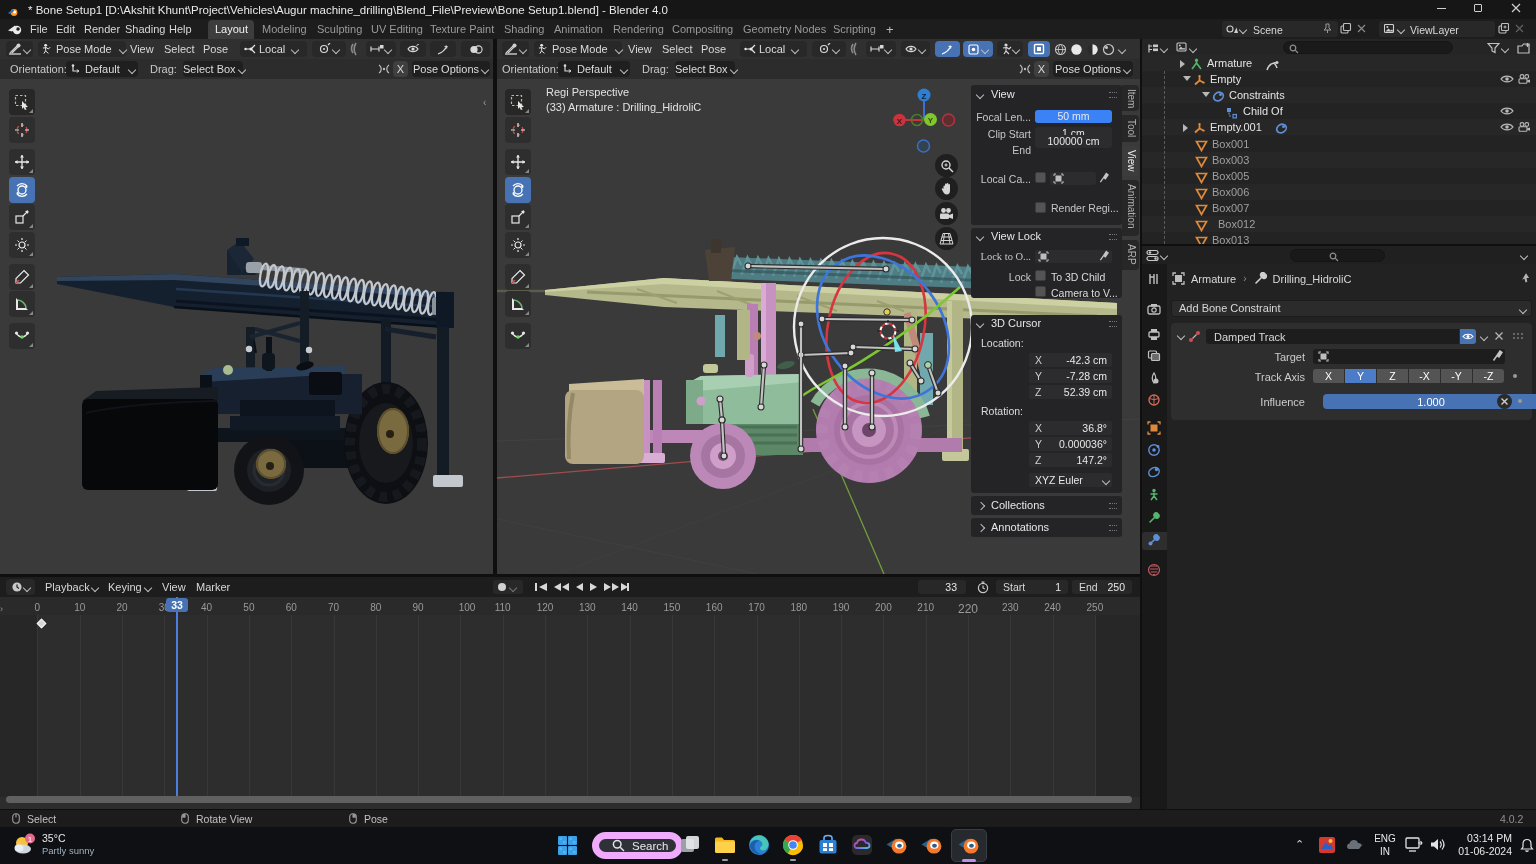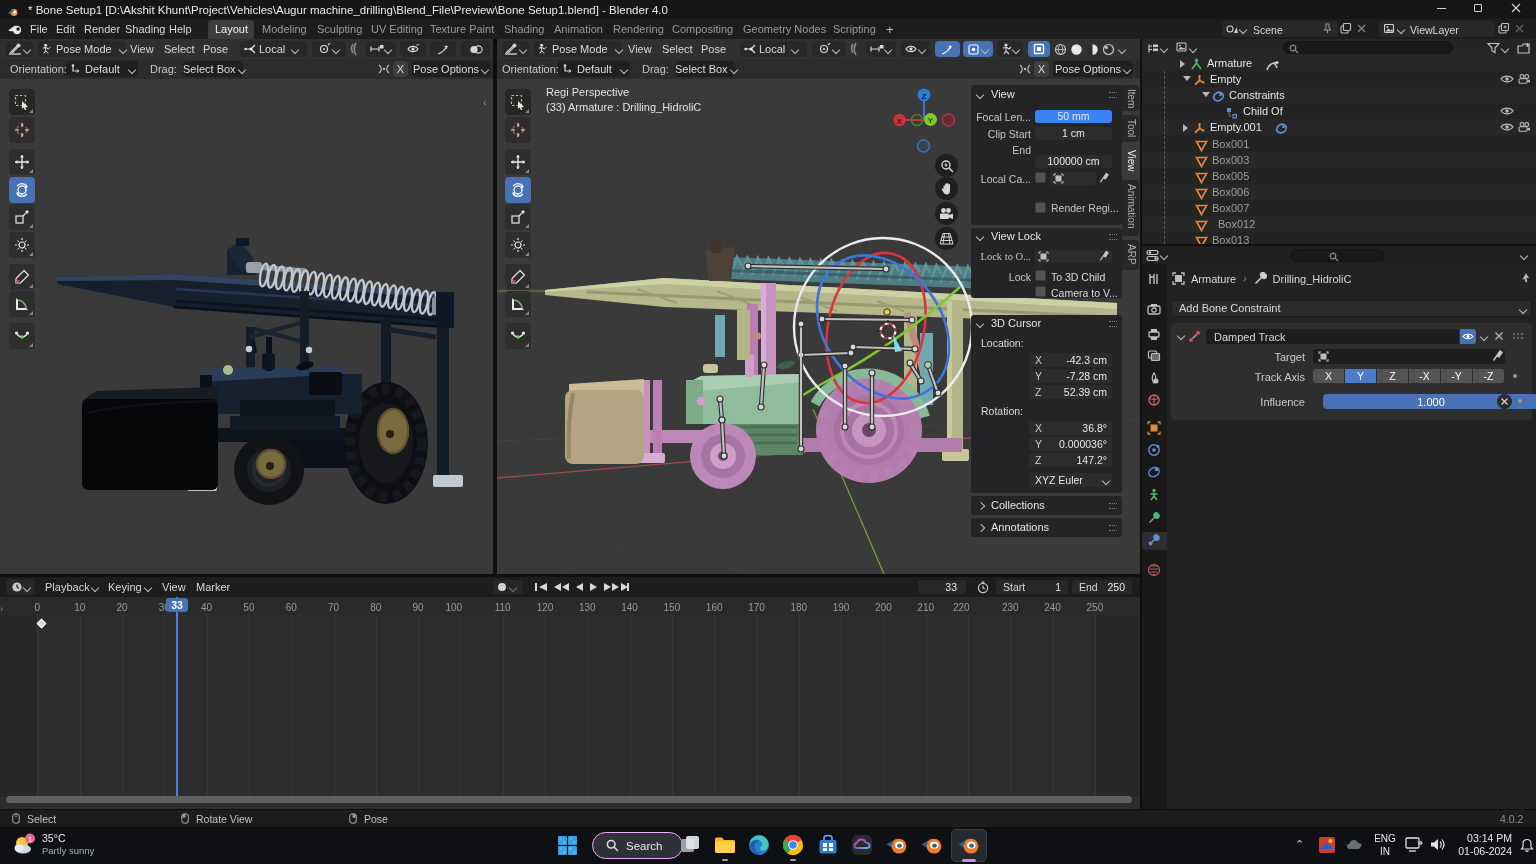--- a/index.html
+++ b/index.html
@@ -699,21 +699,21 @@
         <div class="abs" style="left:474px;top:457px;width:151px;height:19px;background:#242427;border-radius:3px;"></div>
         <div class="abs" style="left:474px;top:479px;width:151px;height:19px;background:#242427;border-radius:3px;"></div>
         <span class="chev abs" style="left:480px;top:52px;"></span>
         <div class="abs txt" style="left:494px;top:49px;font-size:11px;color:#e6e6e6;">View</div>
         <div class="abs" style="left:612px;top:53px;width:8px;height:6px;border-top:1.5px dotted #777;border-bottom:1.5px dotted #777;"></div>
         <div class="abs txt" style="left:460px;top:72px;width:74px;text-align:right;font-size:10.5px;color:#c6c6c6;">Focal Len...</div>
         <div class="abs" style="left:538px;top:71px;width:77px;height:13px;background:#3b82f6;border-radius:3px;color:#e8e8e8;font-size:10.5px;text-align:center;line-height:13px;">50 mm</div>
         <div class="abs txt" style="left:460px;top:89px;width:74px;text-align:right;font-size:10.5px;color:#c6c6c6;">Clip Start</div>
         <div class="abs" style="left:538px;top:88px;width:77px;height:13px;background:#2c2c2e;border-radius:3px;color:#e8e8e8;font-size:10.5px;text-align:center;line-height:13px;">1 cm</div>
         <div class="abs txt" style="left:460px;top:105px;width:74px;text-align:right;font-size:10.5px;color:#c6c6c6;">End</div>
-        <div class="abs" style="left:538px;top:116px;width:77px;height:13px;background:#2c2c2e;border-radius:3px;color:#e8e8e8;font-size:10.5px;text-align:center;line-height:13px;">100000 cm</div>
+        <div class="abs" style="left:538px;top:96px;width:77px;height:13px;background:#2c2c2e;border-radius:3px;color:#e8e8e8;font-size:10.5px;text-align:center;line-height:13px;">100000 cm</div>
         <div class="abs txt" style="left:460px;top:134px;width:74px;text-align:right;font-size:10.5px;color:#c6c6c6;">Local Ca...</div>
         <div class="abs" style="left:538px;top:133px;width:11px;height:11px;background:#545454;border-radius:2px;border:1px solid #3c3c3c;"></div>
         <div class="abs" style="left:553px;top:133px;width:46px;height:13px;background:#2c2c2e;border-radius:2px;"></div>
         <svg class="abs" style="left:556px;top:134px;" width="11" height="11" viewBox="0 0 11 11">
           <rect x="2.5" y="2.5" width="6" height="6" fill="#bdbdbd"></rect>
           <path d="M1 3 L1 1 L3 1 M8 1 L10 1 L10 3 M10 8 L10 10 L8 10 M3 10 L1 10 L1 8" stroke="#bdbdbd" stroke-width="1" fill="none"></path>
         </svg>
         <svg class="abs" style="left:602px;top:133px;" width="10" height="12" viewBox="0 0 11 12">
           <path d="M1.5 10.5 L5 5.5 M5 5.5 L7 7 L10 2.5 L8 1 L5 5.5" stroke="#c5c5c5" stroke-width="1.4" fill="#c5c5c5"></path>
         </svg>
@@ -1200,33 +1200,33 @@
         <div class="abs" style="left:22.4px;top:25px;width:30px;text-align:center;color:#9a9a9a;font-size:10px;">0</div>
         <div class="abs" style="left:64.7px;top:25px;width:30px;text-align:center;color:#9a9a9a;font-size:10px;">10</div>
         <div class="abs" style="left:107px;top:25px;width:30px;text-align:center;color:#9a9a9a;font-size:10px;">20</div>
         <div class="abs" style="left:149.3px;top:25px;width:30px;text-align:center;color:#9a9a9a;font-size:10px;">30</div>
         <div class="abs" style="left:191.60000000000002px;top:25px;width:30px;text-align:center;color:#9a9a9a;font-size:10px;">40</div>
         <div class="abs" style="left:233.90000000000003px;top:25px;width:30px;text-align:center;color:#9a9a9a;font-size:10px;">50</div>
         <div class="abs" style="left:276.2px;top:25px;width:30px;text-align:center;color:#9a9a9a;font-size:10px;">60</div>
         <div class="abs" style="left:318.5px;top:25px;width:30px;text-align:center;color:#9a9a9a;font-size:10px;">70</div>
         <div class="abs" style="left:360.8px;top:25px;width:30px;text-align:center;color:#9a9a9a;font-size:10px;">80</div>
         <div class="abs" style="left:403.1px;top:25px;width:30px;text-align:center;color:#9a9a9a;font-size:10px;">90</div>
-        <div class="abs" style="left:445.40000000000003px;top:25px;width:30px;text-align:left;color:#9a9a9a;font-size:10px;">100</div>
+        <div class="abs" style="left:445.40000000000003px;top:25px;width:30px;text-align:right;color:#9a9a9a;font-size:10px;">100</div>
         <div class="abs" style="left:487.70000000000005px;top:25px;width:30px;text-align:center;color:#9a9a9a;font-size:10px;">110</div>
         <div class="abs" style="left:530px;top:25px;width:30px;text-align:center;color:#9a9a9a;font-size:10px;">120</div>
         <div class="abs" style="left:572.3000000000001px;top:25px;width:30px;text-align:center;color:#9a9a9a;font-size:10px;">130</div>
         <div class="abs" style="left:614.6px;top:25px;width:30px;text-align:center;color:#9a9a9a;font-size:10px;">140</div>
         <div class="abs" style="left:656.9000000000001px;top:25px;width:30px;text-align:center;color:#9a9a9a;font-size:10px;">150</div>
         <div class="abs" style="left:699.2px;top:25px;width:30px;text-align:center;color:#9a9a9a;font-size:10px;">160</div>
         <div class="abs" style="left:741.5px;top:25px;width:30px;text-align:center;color:#9a9a9a;font-size:10px;">170</div>
         <div class="abs" style="left:783.8000000000001px;top:25px;width:30px;text-align:center;color:#9a9a9a;font-size:10px;">180</div>
         <div class="abs" style="left:826.1px;top:25px;width:30px;text-align:center;color:#9a9a9a;font-size:10px;">190</div>
         <div class="abs" style="left:868.4000000000001px;top:25px;width:30px;text-align:center;color:#9a9a9a;font-size:10px;">200</div>
         <div class="abs" style="left:910.7px;top:25px;width:30px;text-align:center;color:#9a9a9a;font-size:10px;">210</div>
-        <div class="abs" style="left:953.0000000000001px;top:25px;width:30px;color:#9a9a9a;font-size:10px;">220</div>
+        <div class="abs" style="left:953.0000000000001px;top:25px;width:30px;text-align:center;color:#9a9a9a;font-size:12px;">220</div>
         <div class="abs" style="left:995.3000000000001px;top:25px;width:30px;text-align:center;color:#9a9a9a;font-size:10px;">230</div>
         <div class="abs" style="left:1037.6000000000001px;top:25px;width:30px;text-align:center;color:#9a9a9a;font-size:10px;">240</div>
         <div class="abs" style="left:1079.9px;top:25px;width:30px;text-align:center;color:#9a9a9a;font-size:10px;">250</div>
       </div>
   <div class="abs" style="left:0;top:38px;width:37px;height:182px;background:#272727;"></div>
   <div class="abs" style="left:1096px;top:38px;width:44px;height:182px;background:#272727;"></div>
   <div id="gridcols">
         <div class="abs" style="left:37.4px;top:38px;width:1px;height:181px;background:#383838;"></div>
         <div class="abs" style="left:79.7px;top:38px;width:1px;height:181px;background:#383838;"></div>
         <div class="abs" style="left:122px;top:38px;width:1px;height:181px;background:#383838;"></div>
@@ -1310,21 +1310,21 @@
           <rect x="11.5" y="1.5" width="2.5" height="2.5"></rect>
           <rect x="5" y="5" width="2.5" height="2.5"></rect>
           <rect x="15" y="5" width="2.5" height="2.5"></rect>
           <rect x="1.5" y="11.5" width="2.5" height="2.5"></rect>
           <rect x="11.5" y="11.5" width="2.5" height="2.5"></rect>
           <rect x="5" y="15" width="2.5" height="2.5"></rect>
           <rect x="15" y="15" width="2.5" height="2.5"></rect>
         </g>
       </svg>
 
-  <div class="abs" style="left:592px;top:5px;width:91px;height:27px;background:#2e3138;border:1px solid #f0abfc;border-radius:14px;display:flex;align-items:center;">
+  <div class="abs" style="left:592px;top:5px;width:91px;height:27px;background:#2e3138;border:7px solid #f0abfc;border-radius:14px;display:flex;align-items:center;">
     <svg style="margin-left:13px;" width="13" height="13" viewBox="0 0 13 13">
           <circle cx="5.2" cy="5.2" r="3.8" fill="none" stroke="#e2e2e2" stroke-width="1.5"></circle>
           <path d="M8.2 8.2 L12 12" stroke="#e2e2e2" stroke-width="1.5"></path>
         </svg>
     <span style="color:#e8e8e8;font-size:11.5px;margin-left:7px;">Search</span>
   </div>
   <div id="taskicons">
         <div class="abs" style="left:678px;top:6px;width:24px;height:24px;"><svg width="24" height="24" viewBox="0 0 24 24">
             <rect x="3" y="6" width="13" height="13" rx="2" fill="#9aa0a6"></rect>
             <rect x="8" y="3" width="13" height="13" rx="2" fill="#e8eaed" opacity="0.9"></rect>

